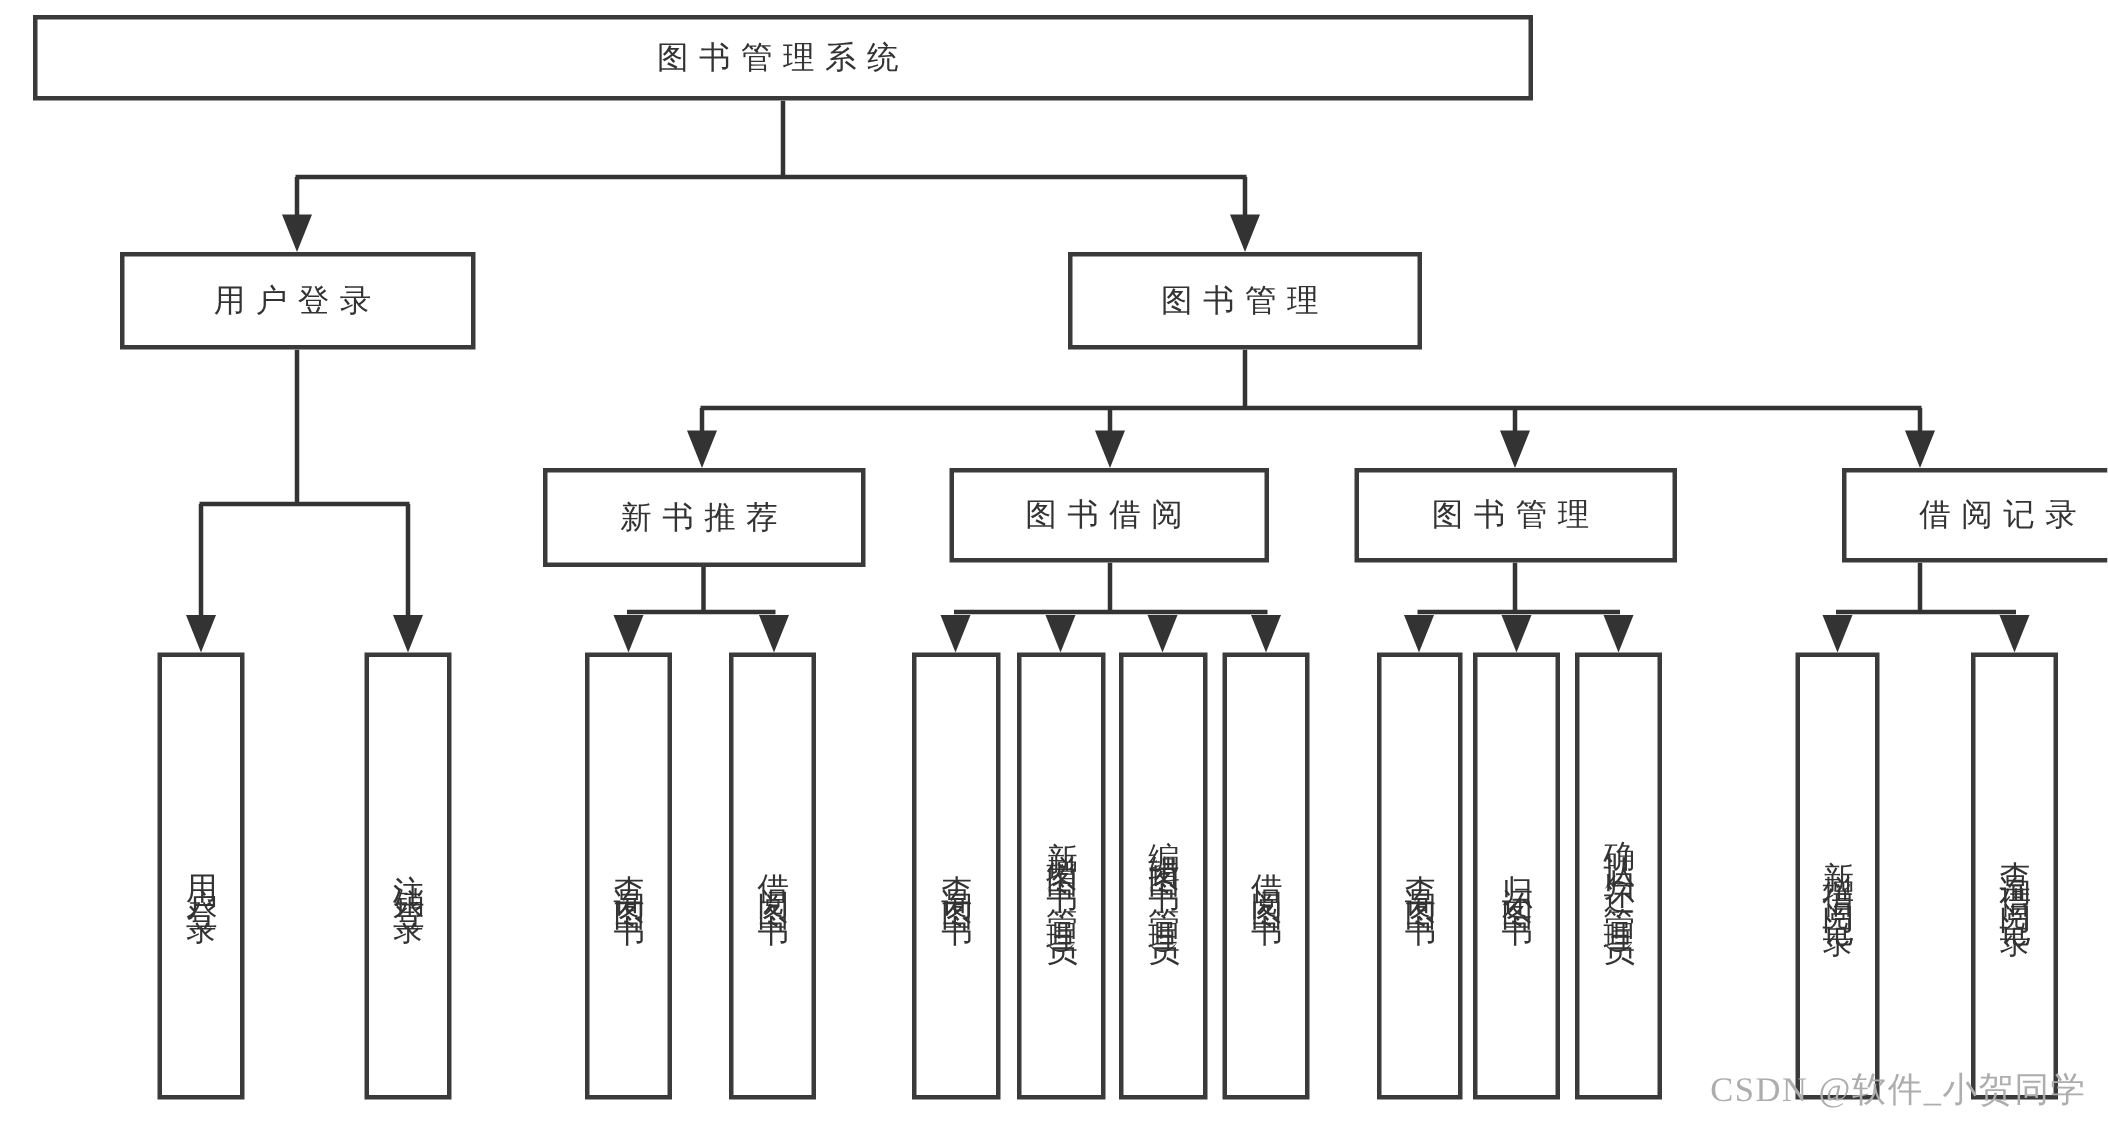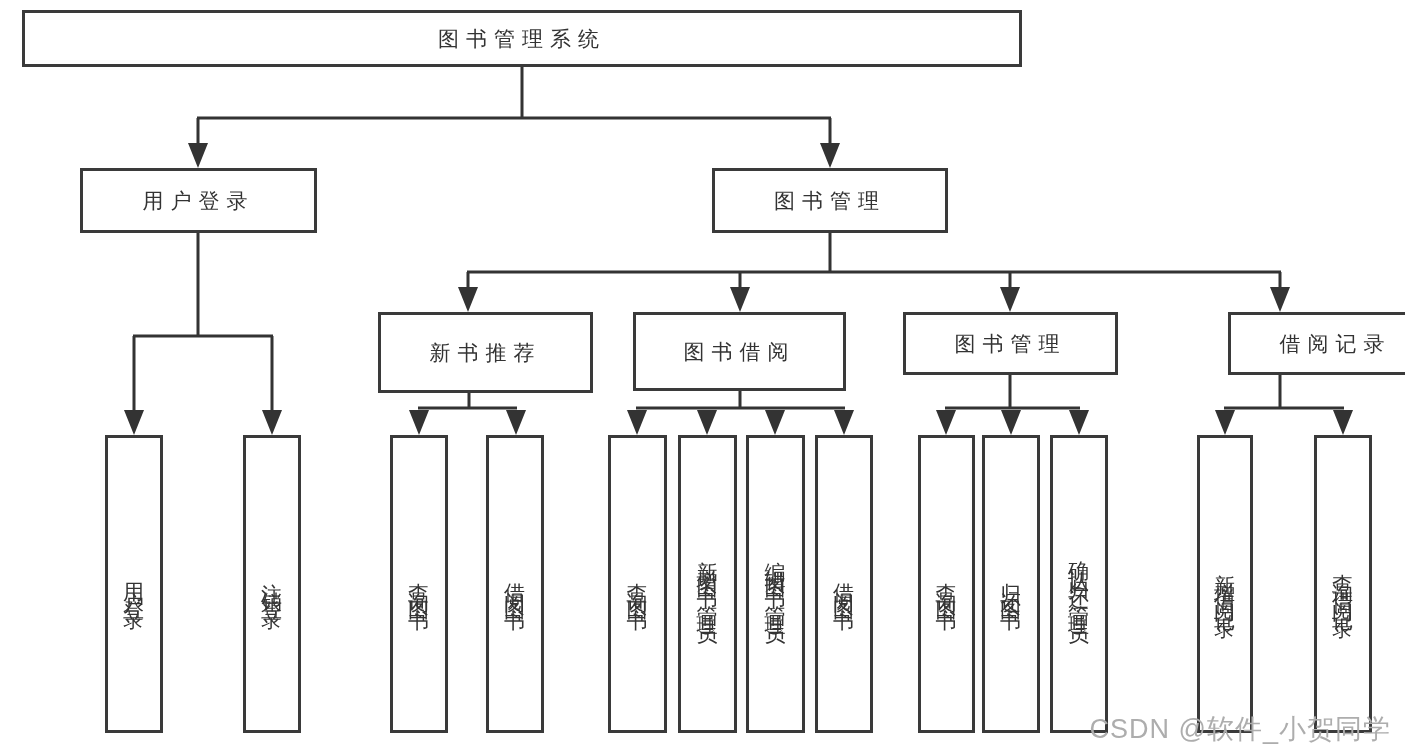--- a/index.html
+++ b/index.html
@@ -40,25 +40,26 @@
   .node.v{
     writing-mode:vertical-rl;
     text-orientation:mixed;
     letter-spacing:9px;
     font-size:21px;
   }
   .watermark{
     position:absolute;
     right:14px;
     top:711px;
-    font-size:27px;
+    font-size:23px;
     letter-spacing:1px;
     color:var(--watermark);
     z-index:5;
     white-space:nowrap;
+    font-family:Liberation Serif, serif;
   }
 </style>
 </head>
 <body>
 
 <div class="canvas">
 
   <svg class="connectors" width="1405" height="747" viewBox="0 0 1405 747">
     <path fill="none" stroke="currentColor" stroke-width="3" d="M522 67 V118  M197 118 H831  M198 118 V145  M830 118 V145
              M198 233 V336  M133 336 H273  M134 336 V413  M272 336 V413
@@ -88,22 +89,22 @@
         <polygon points="1215,410 1235,410 1225,435"></polygon>
         <polygon points="1333,410 1353,410 1343,435"></polygon>
       </g>
   </svg>
 
   <div class="node h" style="left:22px;top:10px;width:1000px;height:57px">图书管理系统</div>
 
   <div class="node h" style="left:80px;top:168px;width:237px;height:65px">用户登录</div>
   <div class="node h" style="left:712px;top:168px;width:236px;height:65px">图书管理</div>
 
-  <div class="node h" style="left:378px;top:312px;width:215px;height:81px">新书推荐</div>
-  <div class="node h" style="left:633px;top:312px;width:213px;height:79px">图书借阅</div>
+  <div class="node h" style="left:362px;top:312px;width:215px;height:66px">新书推荐</div>
+  <div class="node h" style="left:633px;top:312px;width:213px;height:63px">图书借阅</div>
   <div class="node h" style="left:903px;top:312px;width:215px;height:63px">图书管理</div>
   <div class="node h" style="left:1228px;top:312px;width:215px;height:63px">借阅记录</div>
 
   <div class="node v" style="left:105px;top:435px;width:58px;height:298px">用户登录</div>
   <div class="node v" style="left:243px;top:435px;width:58px;height:298px">注销登录</div>
 
   <div class="node v" style="left:390px;top:435px;width:58px;height:298px">查询图书</div>
   <div class="node v" style="left:486px;top:435px;width:58px;height:298px">借阅图书</div>
 
   <div class="node v" style="left:608px;top:435px;width:59px;height:298px">查询图书</div>

